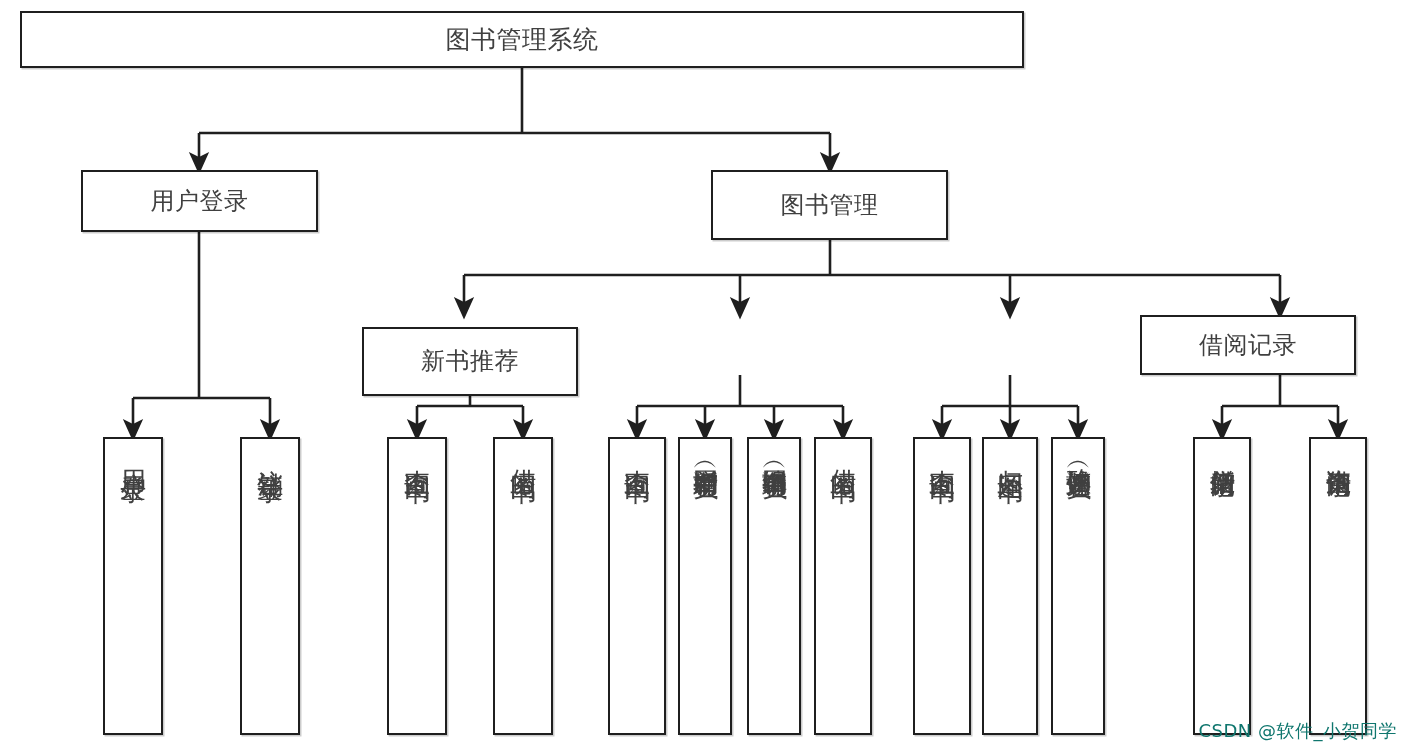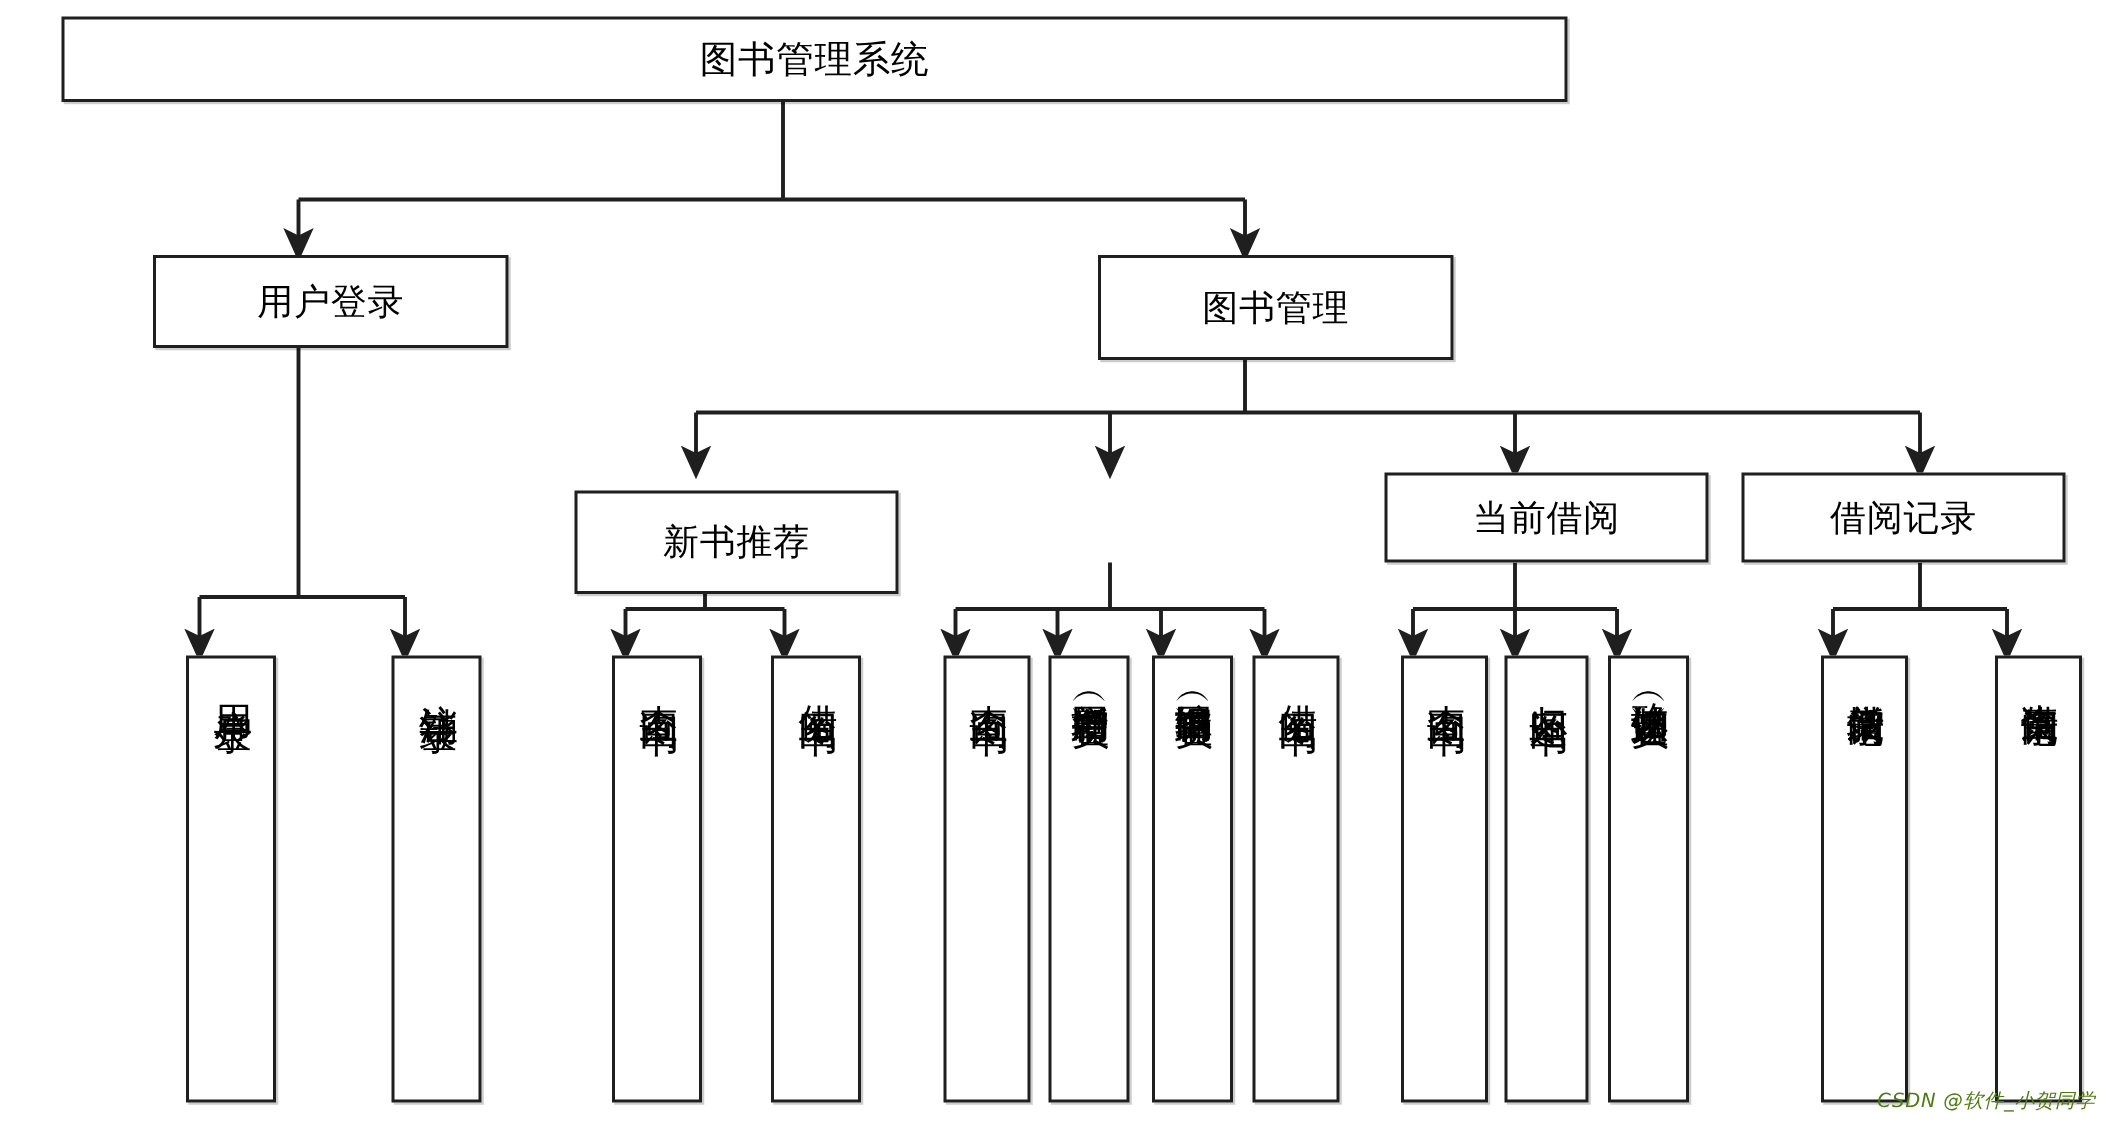--- a/index.html
+++ b/index.html
@@ -12,23 +12,22 @@
   svg.edges{position:absolute;left:0;top:0;width:1405px;height:747px;pointer-events:none;}
 
   .node{
     position:absolute;
     box-sizing:border-box;
     background:#ffffff;
     border:2.5px solid #1f1f1f;
     display:flex;
     align-items:center;
     justify-content:center;
-    color:#000000;
+    color:#404040;
     box-shadow:1.5px 1.5px 0 rgba(0,0,0,.20);
-    margin-left:21px;
   }
   .node .label{
     display:block;
     text-align:center;
     line-height:1.18;
     letter-spacing:.5px;
     white-space:nowrap;
   }
   
   .node.horiz .label{
@@ -51,26 +50,25 @@
     line-height:1.06;
     letter-spacing:3px;
     height:auto;
     max-height:280px;
   }
   .node.leaf.tall .label{font-size:25px;letter-spacing:1px;}
 
   .watermark{
     position:absolute;
     right:8px;bottom:4px;
-    font-size:13px;
-    color:#4d7c0f;
+    font-size:18px;
+    color:#0f766e;
     letter-spacing:.5px;
     white-space:nowrap;
     user-select:none;
-    font-style:italic;
   }
 </style>
 </head>
 <body>
 
 <div id="diagram-root">
 
   <svg class="edges" viewBox="0 0 1405 747" xmlns="http://www.w3.org/2000/svg">
     <defs>
       <marker id="arrow" markerWidth="9" markerHeight="9" refX="4.2" refY="4.5" orient="auto" markerUnits="strokeWidth">
@@ -131,23 +129,20 @@
 
   <div class="node branch horiz" style="left:711px;top:170px;width:237px;height:70px;">
     <span class="label">图书管理</span>
   </div>
 
   <div class="node branch horiz" style="left:362px;top:327px;width:216px;height:69px;">
     <span class="label">新书推荐</span>
   </div>
 
 
-  <div class="node branch horiz" style="left:902px;top:315px;width:216px;height:60px;">
-    <span class="label">当前借阅</span>
-  </div>
 
   <div class="node branch horiz" style="left:1140px;top:315px;width:216px;height:60px;">
     <span class="label">借阅记录</span>
   </div>
 
   <div class="node leaf" style="left:103px;top:437px;width:60px;height:298px;">
     <span class="label">用户登录</span>
   </div>
 
   <div class="node leaf" style="left:240px;top:437px;width:60px;height:298px;">

